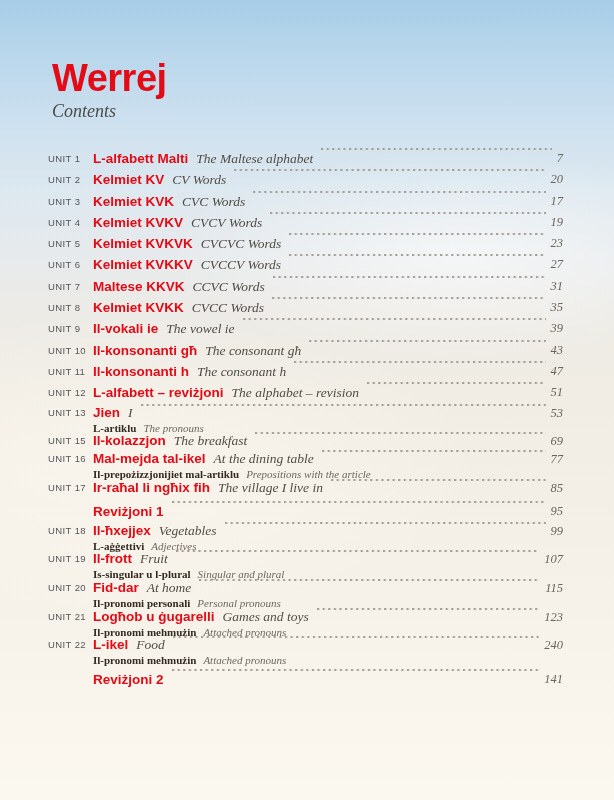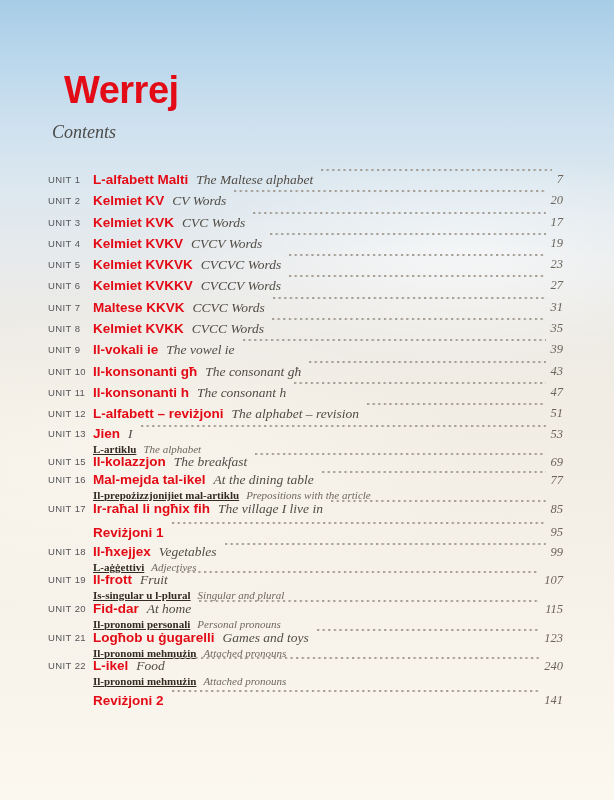--- a/index.html
+++ b/index.html
@@ -22,21 +22,21 @@
       radial-gradient(ellipse 520px 210px at 18% 58%, rgba(255,252,246,0.45), rgba(255,255,255,0) 72%),
       linear-gradient(180deg,
         #a7cde7 0%, #bcd8ec 8%, #cfe1ef 16%, #dde8ef 24%,
         #e7eaec 32%, #edebe6 40%, #f1ede4 50%, #f4efe6 62%,
         #f7f2e9 75%, #f9f5ec 88%, #fbf8f0 100%);
   }
   header {
     padding: 58px 0 0 52px;
   }
   h1.page-title {
-    margin: 12px;
+    margin: 0;
     font-size: 38px;
     line-height: 40px;
     font-weight: bold;
     letter-spacing: -0.5px;
     color: var(--accent-red, #e30b16);
   }
   .page-subtitle {
     margin-top: 3px;
     font-family: "Liberation Serif", serif;
     font-style: italic;
@@ -103,21 +103,20 @@
     margin-left: 45px;
     height: 10.6px;
     line-height: 10.6px;
     white-space: nowrap;
   }
   .sub-mt {
     font-family: "Liberation Serif", serif;
     font-weight: bold;
     font-size: 11px;
     color: #332b21;
-    text-decoration: underline;
   }
   .sub-en {
     margin-left: 7px;
     font-family: "Liberation Serif", serif;
     font-style: italic;
     font-size: 11px;
     color: #6e685e;
   }
 </style>
 </head>
@@ -238,21 +237,21 @@
         </div>
       </div>
       <div class="entry has-sub">
         <div class="main-line">
           <span class="unit">UNIT 13</span>
           <span class="title-mt">Jien</span>
           <span class="title-en">I</span>
           <span class="leader"></span>
           <span class="pagenum">53</span>
         </div>
-        <div class="sub-line"><span class="sub-mt">L-artiklu</span><span class="sub-en">The alphabet</span></div>
+        <div class="sub-line"><span class="sub-mt">L-artiklu</span><span class="sub-en">The pronouns</span></div>
       </div>
       <div class="entry has-sub">
         <div class="main-line">
           <span class="unit">UNIT 15</span>
           <span class="title-mt">Il-kolazzjon</span>
           <span class="title-en">The breakfast</span>
           <span class="leader"></span>
           <span class="pagenum">69</span>
         </div>
       </div>

